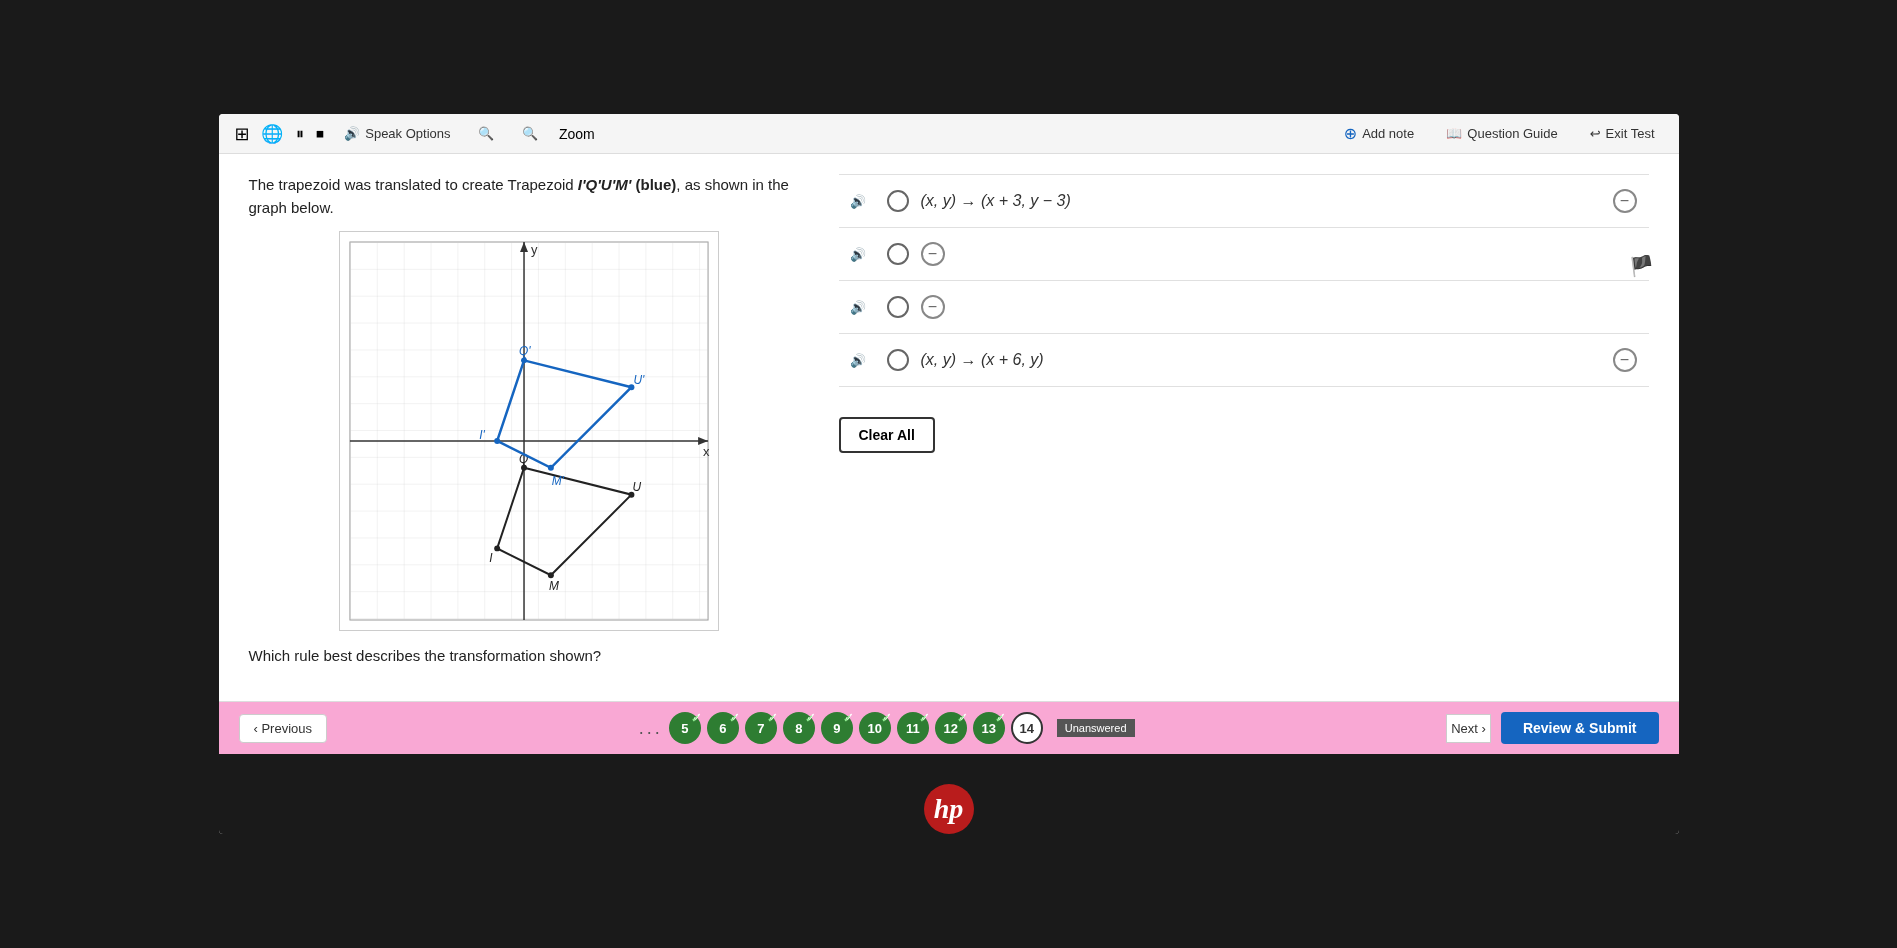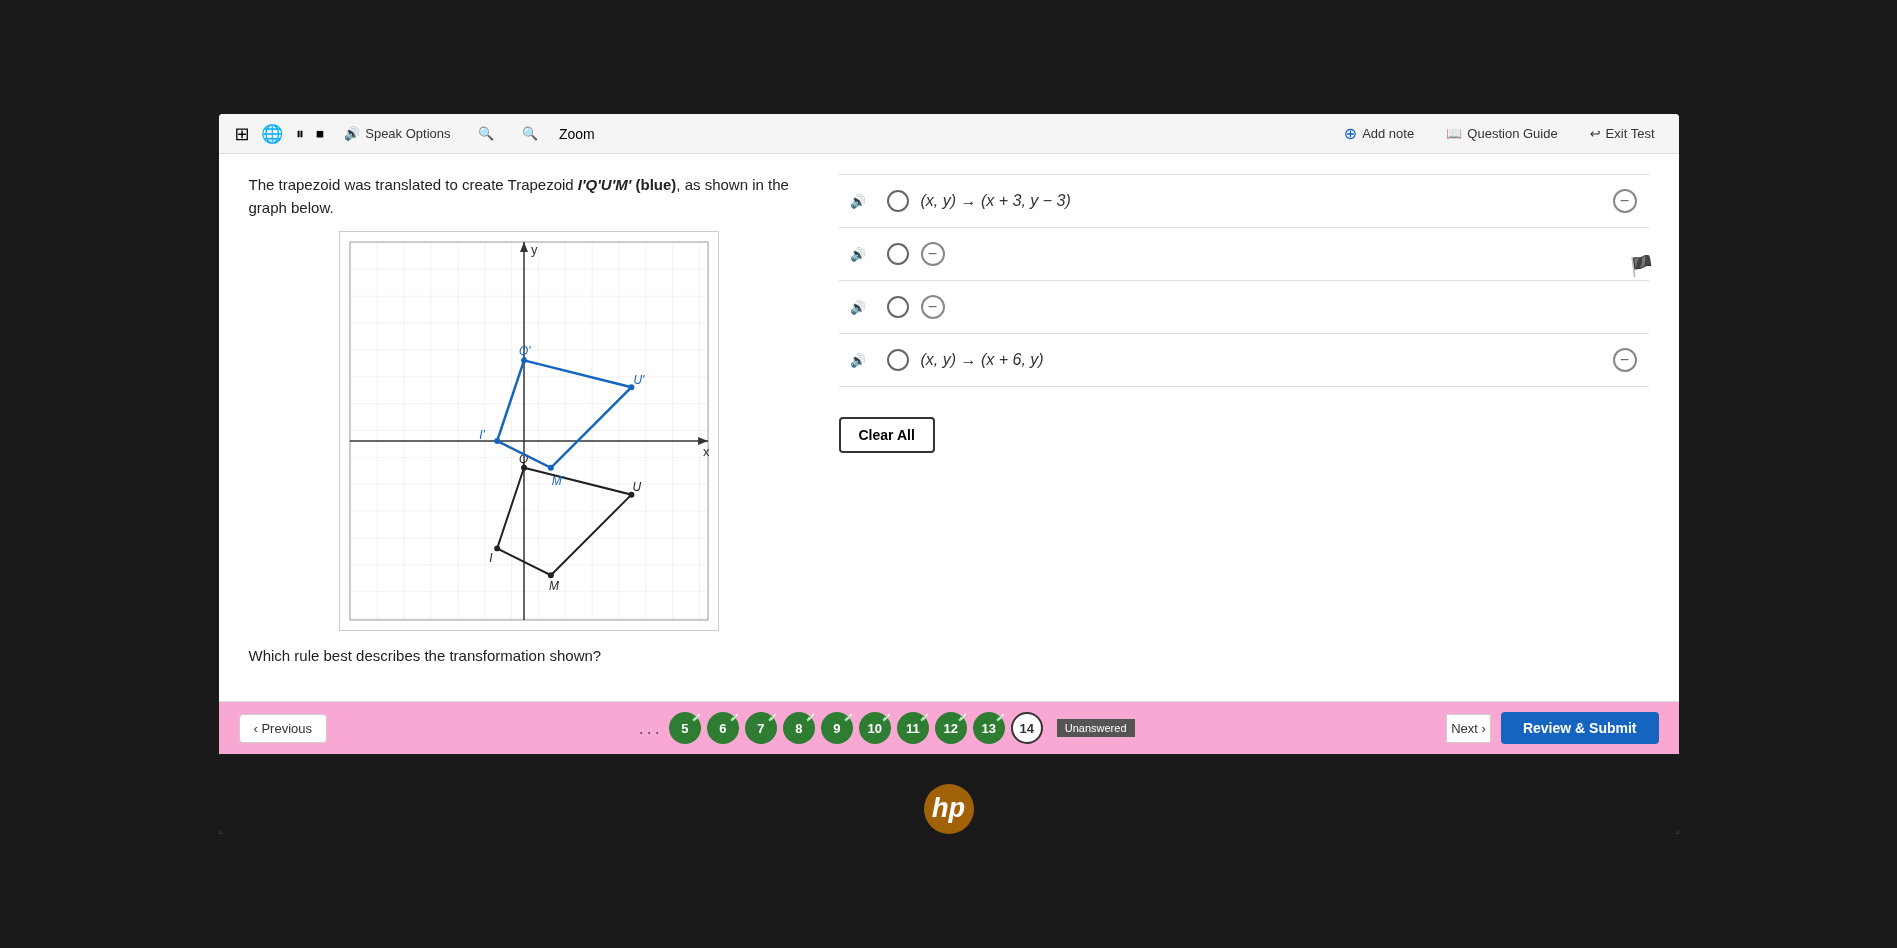--- a/index.html
+++ b/index.html
@@ -244,28 +244,28 @@
     }
     .hp-logo {
       position: absolute;
       bottom: 0;
       left: 50%;
       transform: translateX(-50%);
       color: #fff;
       font-size: 28px;
       font-weight: bold;
       font-style: italic;
-      background: #a16207;
+      background: #b91c1c;
       border-radius: 50%;
       width: 50px;
       height: 50px;
       display: flex;
       align-items: center;
       justify-content: center;
-      font-family: Liberation Mono, monospace;
+      font-family: Liberation Serif, serif;
     }
   </style>
 </head>
 <body>
 
 <div class="screen">
   <div class="toolbar">
     <div class="toolbar-left">
       <span style="font-size:18px;">⊞</span>
       <span style="font-size:18px;">🌐</span>

